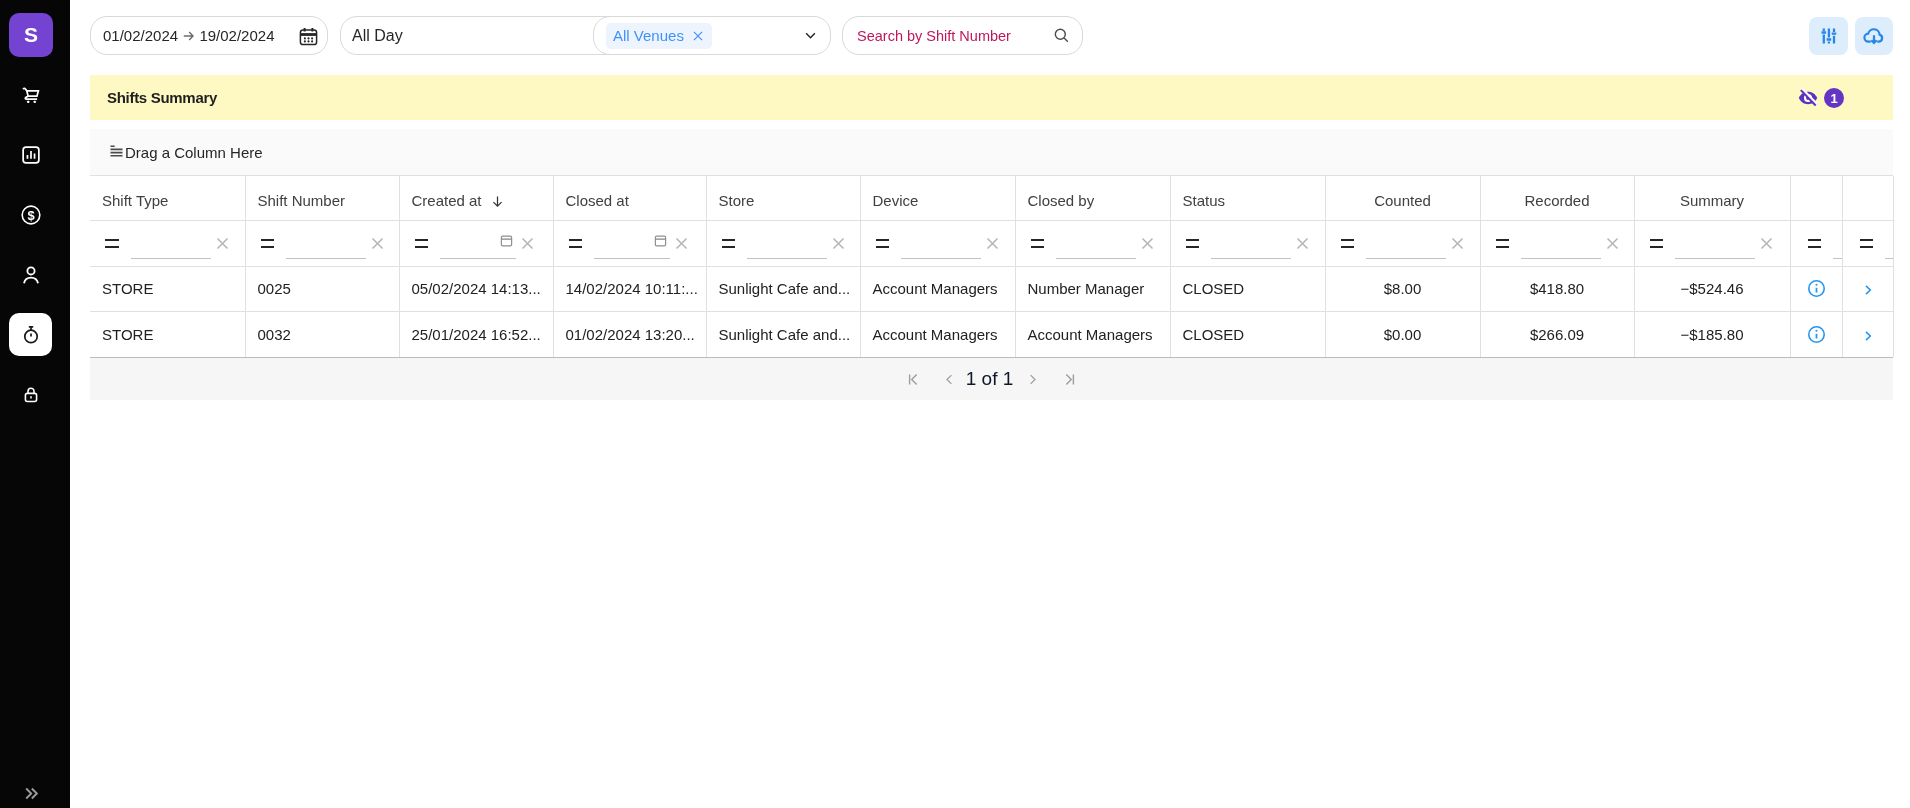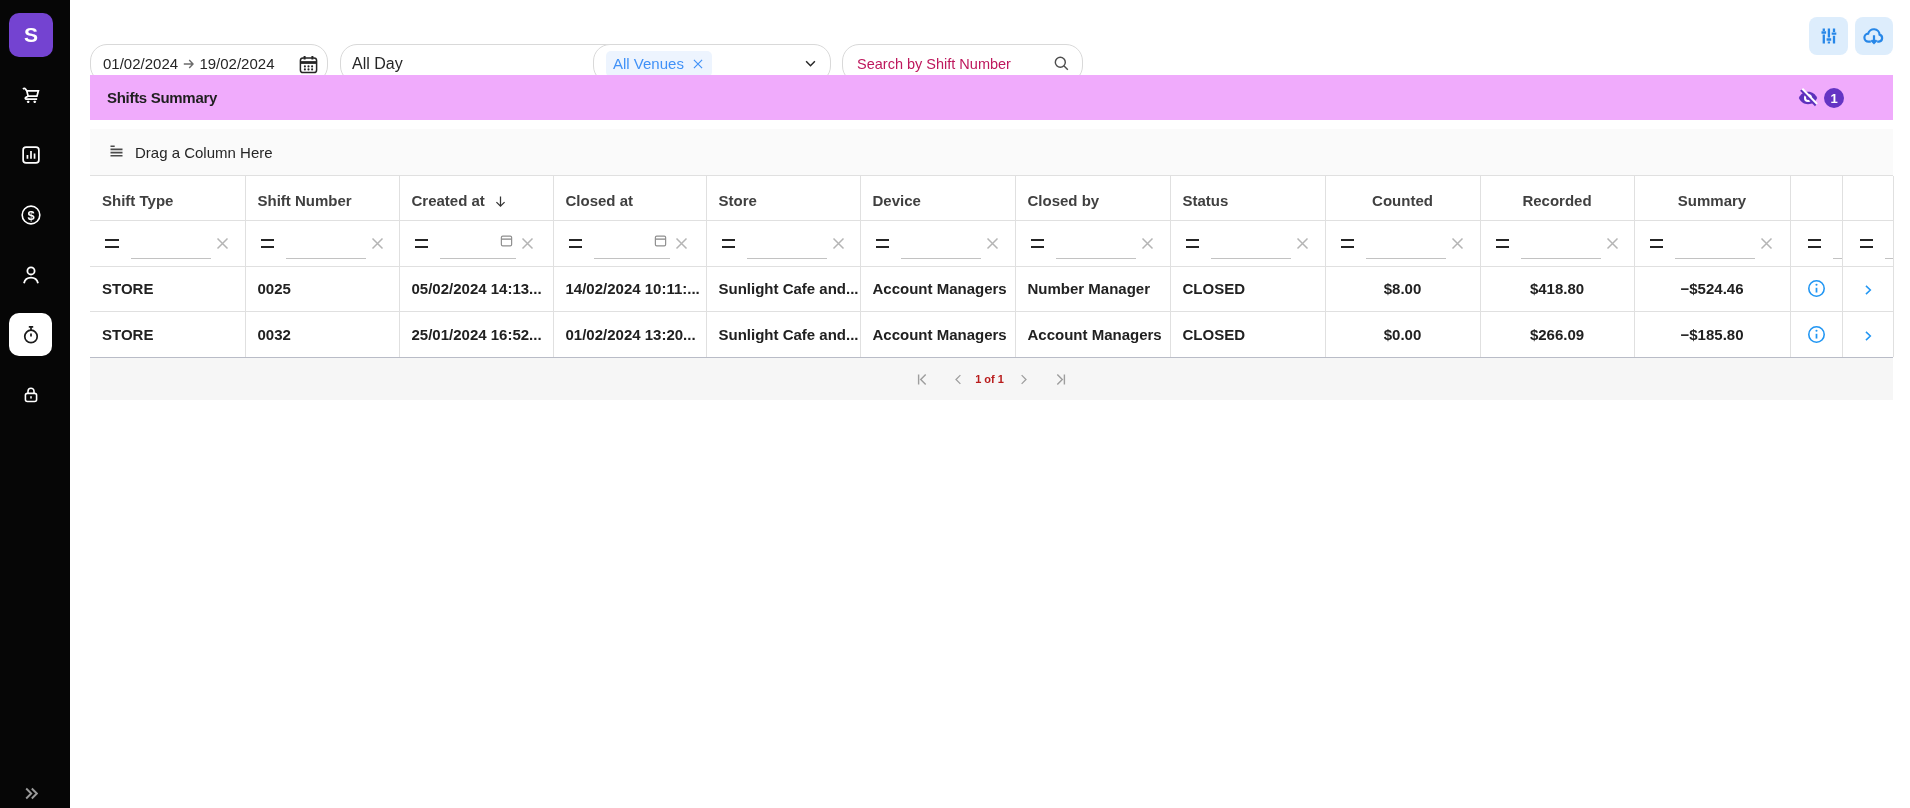--- a/index.html
+++ b/index.html
@@ -10,51 +10,51 @@
   #sidebar { position:absolute; left:0; top:0; width:70px; height:808px; background:#060606; }
   #slogo { position:absolute; left:9px; top:13px; width:44px; height:44px; border-radius:10px;
     background:#7443d1; color:#fff; font-weight:700; font-size:21px; display:flex;
     align-items:center; justify-content:center; }
   .sicon { position:absolute; left:31px; transform:translate(-50%,-50%); }
   #activeTile { position:absolute; left:9px; top:313px; width:43px; height:43px;
     background:#fff; border-radius:10px; }
   #collapse { position:absolute; left:24px; top:787px; }
   
   .ctrl { position:absolute; top:16px; height:39px; border:1px solid #d9d9d9; border-radius:17px;
-    background:#fff; display:flex; align-items:center; font-size:15px; color:#262626;margin-top:28px; }
+    background:#fff; display:flex; align-items:center; font-size:15px; color:#262626; }
   
-  #strip { position:absolute; left:90px; top:75px; width:1803px; height:45px; background:#f0abfc;
+  #strip { position:absolute; left:90px; top:75px; width:1803px; height:45px; background:#fef9c3;
     display:flex; align-items:center; }
   #strip .title { font-weight:700; font-size:15px; color:#1f1f1f; margin-left:17px; letter-spacing:-0.3px; }
   #badge { position:absolute; left:1824px; top:88px; width:20px; height:20px; border-radius:50%;
     background:#6434c4; color:#fff; font-size:13px; font-weight:700; display:flex;
     align-items:center; justify-content:center; }
   
   #grid { position:absolute; left:90px; top:129px; width:1803px; }
   #dragrow { height:47px; background:#fafafa; border-bottom:1px solid #e0e0e0;
     display:flex; align-items:center; font-size:15px; color:#262626; }
-  table { border-collapse:collapse; table-layout:fixed; width:1803px;font-weight:bold; }
+  table { border-collapse:collapse; table-layout:fixed; width:1803px; }
   td { border-right:1px solid #e0e0e0; border-bottom:1px solid #e0e0e0; padding:0 12px;
     font-size:15px; color:#212121; overflow:hidden; white-space:nowrap; vertical-align:middle; }
   tr.hdr td { height:44px; color:#404040; padding-top:6px; }
   tr.flt td { height:46px; }
   tr.r1 td { height:45px; }
   tr.r2 td { height:46px; border-bottom:none; }
   td.num { text-align:center; }
   .fcell { display:flex; align-items:center; height:100%; }
   .eq { display:inline-block; width:13.5px; height:9px; border-top:2.4px solid #262626;
     border-bottom:2.4px solid #262626; margin-left:3px; margin-right:12px; flex:0 0 auto; }
   .uline { flex:0 0 auto; width:80px; border-bottom:1px solid #c2c2c2; height:30px; position:relative;
     align-self:flex-end; margin-bottom:7px; }
   .uline.date { width:76px; }
   .xmk2 { margin-left:5px; flex:0 0 auto; }
   .minical { position:absolute; right:2px; bottom:10px; }
   #pager { border-top:1.5px solid #b9bcc7; height:43px; background:#f6f6f6;
     display:flex; align-items:center; justify-content:center; color:#9e9e9e; }
-  #pager .pg { font-size:11px; color:#b91c1c; font-weight:700; }
+  #pager .pg { font-size:19px; color:#0f172a; font-weight:400; }
 </style>
 </head>
 <body>
 
 <div id="sidebar">
   <div id="slogo">S</div>
   <svg class="sicon" style="top:96px" width="23" height="23" viewBox="0 0 24 24" fill="none" stroke="#fff" stroke-width="1.8">
     <path d="M7.6 6.6h12.1l-1.5 5.6H9z"></path>
     <path d="M3.7 4.9c.8-1.1 2-.9 2.5-.1l1.4 1.8"></path>
     <path d="M9 12.2l-2.2 1.2c-1.3.8-.8 1.9.4 1.9h11.2"></path>
@@ -155,21 +155,21 @@
   <path stroke="#fff" stroke-width="3.4" d="M5.4 2.4l16 16.6" fill="none"></path>
   <path stroke="#5e32bd" stroke-width="2.3" d="M4.2 3.4l16.2 16.8" fill="none"></path>
 </svg>
 <div id="badge">1</div>
 
 <div id="grid">
   <div id="dragrow">
     <svg style="margin-left:20px; margin-top:-2px;" width="13" height="12" viewBox="0 0 13 12" fill="none" stroke="#4a4a4a" stroke-width="1.6">
       <path d="M0.5 1.2h4.2M0.5 4.4h12M0.5 7.6h12M0.5 10.8h12"></path>
     </svg>
-    <span style="margin-left:12px;">Drag a Column Here</span>
+    <span style="margin-left:2px;">Drag a Column Here</span>
   </div>
   <table>
     <colgroup>
       <col style="width:155px">
         <col style="width:154px">
         <col style="width:154px">
         <col style="width:153px">
       <col style="width:154px">
         <col style="width:155px">
         <col style="width:155px">

